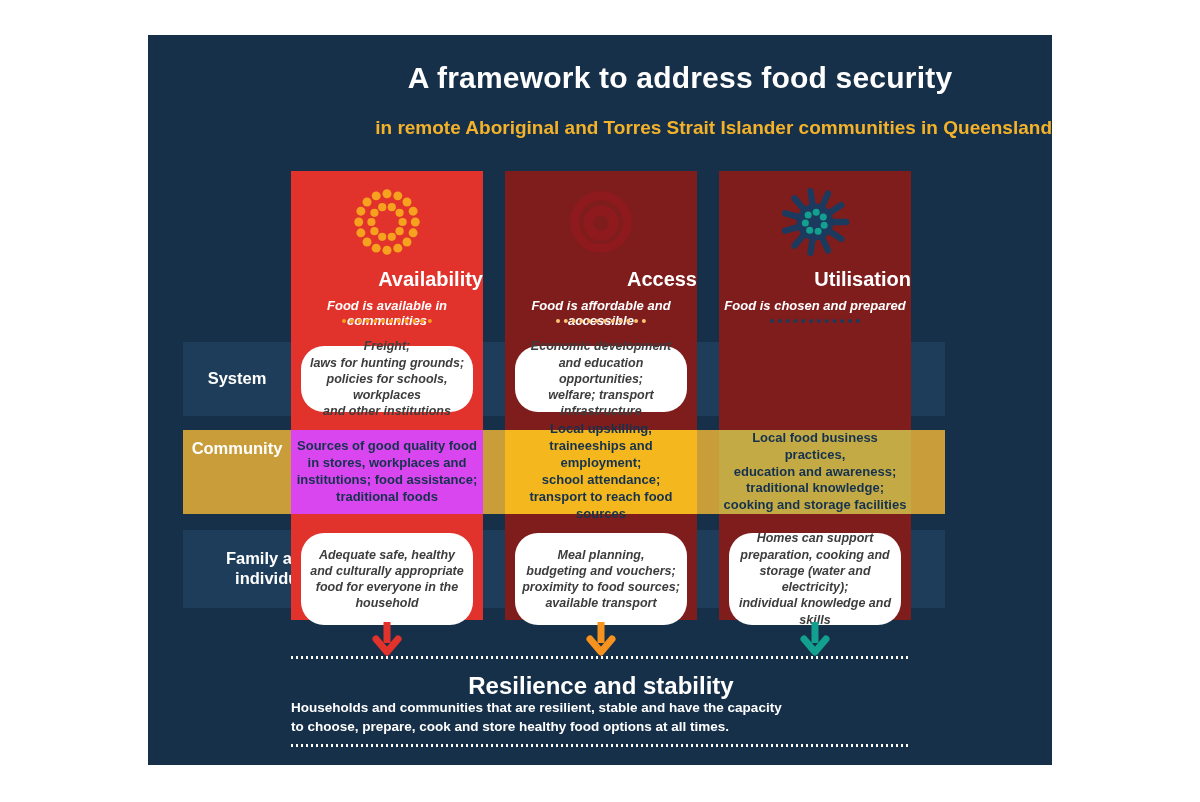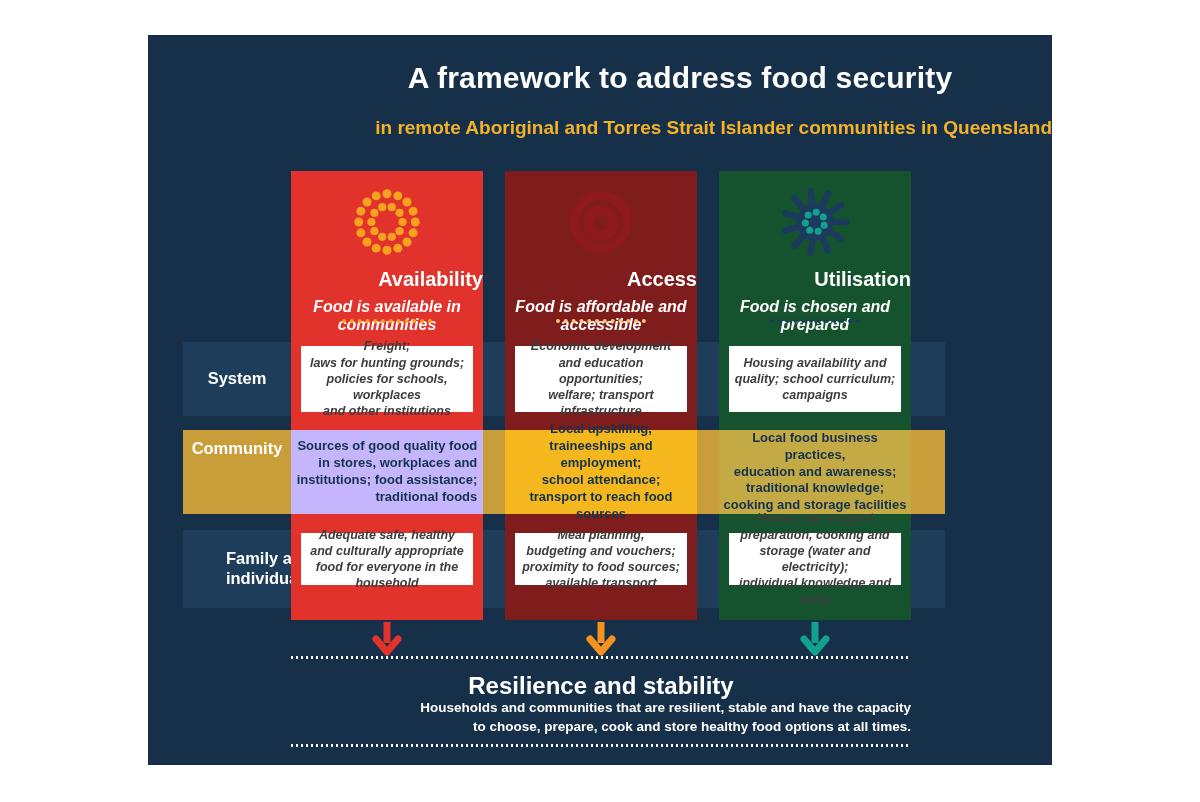--- a/index.html
+++ b/index.html
@@ -11,66 +11,66 @@
            color:#ffffff; font-size:30px; font-weight:bold; letter-spacing:.2px; }
   .subtitle { position:absolute; top:82px; left:0; width:904px; text-align:right;
               color:#f3b229; font-size:19px; font-weight:bold; }
 
   .band { position:absolute; left:35px; width:762px; }
   .band-system    { top:307px; height:74px; background:#1e3d5a; }
   .band-community { top:395px; height:84px; background:#c99e3a; }
   .band-family    { top:495px; height:78px; background:#1e3d5a; }
 
   .rowlabel { position:absolute; left:35px; width:108px; display:flex; align-items:center;
-              justify-content:center; text-align:left; color:#ffffff; font-weight:bold;
+              justify-content:center; text-align:right; color:#ffffff; font-weight:bold;
               font-size:16.5px; line-height:1.2; white-space:pre-line; }
   .rl-system    { top:307px; height:74px; }
   .rl-community { top:372px; height:84px; }
   .rl-family    { top:495px; height:78px;margin-left:32px; }
 
   .pillar { position:absolute; top:136px; width:192px; height:449px; }
   .pillar-availability { left:143px; background:#e1332b; }
   .pillar-access       { left:357px; background:#7f1d1d; }
-  .pillar-utilisation  { left:571px; background:#14532d; }
+  .pillar-utilisation  { left:571px; background:#7f1d1d; }
 
   .p-icon { position:absolute; top:12px; left:0; width:100%; display:flex; justify-content:center; }
   .p-name { position:absolute; top:97px; left:0; width:100%; text-align:right;
             color:#ffffff; font-size:20px; font-weight:bold; }
   .p-tag  { position:absolute; top:127px; left:0; width:100%; text-align:center;
-            color:#ffffff; font-size:16px; font-style:italic; font-weight:600; }
+            color:#ffffff; font-size:13px; font-style:italic; font-weight:600; }
   .p-sep  { position:absolute; top:148px; left:50%; transform:translateX(-50%); width:90px; height:0; }
   .sep-availability { border-top:4px dotted #f6a21e; }
   .sep-access       { border-top:4px dotted #f9c476; }
   .sep-utilisation  { border-top:4px dotted #1c3a5e; }
 
   .cell { position:absolute; display:flex; align-items:center; justify-content:center;
           text-align:center; white-space:pre-line; }
   .whitebox { left:10px; width:172px; background:#ffffff; color:#3d3d3d;
-              font-style:italic; font-weight:600; font-size:12.5px; line-height:1.3; }
+              font-style:italic; font-weight:600; font-size:12.5px; line-height:1.3;border-radius:23px; }
   .cell-system { top:175px; height:66px; }
-  .cell-family { top:362px; height:52px; }
+  .cell-family { top:362px; height:92px; }
   .cell-community { top:259px; left:0; width:192px; height:84px; color:#14324e;
                     font-weight:bold; font-size:13px; line-height:1.3; padding:0 4px; }
-  .comm-availability { background:#c4b5fd;text-align:right; }
+  .comm-availability { background:#d946ef; }
   .comm-access       { background:#f4b71e; }
   .comm-utilisation  { background:#c4aa45; }
 
   .arrow { position:absolute; top:585px; width:30px; height:36px; }
   .arrow-availability { left:224px; }
   .arrow-access       { left:438px; }
   .arrow-utilisation  { left:652px; }
 
   .dotline { position:absolute; left:143px; width:620px; height:3px;
              background:repeating-linear-gradient(to right,#ffffff 0,#ffffff 2.2px,transparent 2.2px,transparent 5px); }
   .dotline-top    { top:621px; }
   .dotline-bottom { top:709px; }
 
   .footer-title { position:absolute; top:629px; left:143px; width:620px; text-align:center;
                   color:#ffffff; font-size:24px; font-weight:bold;margin-top:8px; }
-  .footer-text  { position:absolute; top:664px; left:143px; width:620px; text-align:right;
+  .footer-text  { position:absolute; top:664px; left:143px; width:620px; text-align:left;
                   color:#ffffff; font-size:13.5px; font-weight:bold; line-height:1.4; }
 </style>
 </head>
 <body>
 
 <div class="panel">
 
   <div class="title">A framework to address food security</div>
   <div class="subtitle">in remote Aboriginal and Torres Strait Islander communities in Queensland</div>
 
@@ -180,23 +180,20 @@
           <circle cx="30.1" cy="41" r="3.6"></circle>
             <circle cx="33" cy="32.8" r="3.6"></circle>
             <circle cx="41.2" cy="30.1" r="3.6"></circle>
           <circle cx="48.5" cy="34.8" r="3.6"></circle>
         </g>
       </svg>
     </div>
     <div class="p-name">Utilisation</div>
     <div class="p-tag">Food is chosen and prepared</div>
     <div class="p-sep sep-utilisation"></div>
-    <div class="cell cell-system whitebox">Housing availability and
-quality; school curriculum;
-campaigns</div>
     <div class="cell cell-community comm-utilisation">Local food business practices,
 education and awareness;
 traditional knowledge;
 cooking and storage facilities</div>
     <div class="cell cell-family whitebox">Homes can support
 preparation, cooking and
 storage (water and electricity);
 individual knowledge and skills</div>
   </div>
 

